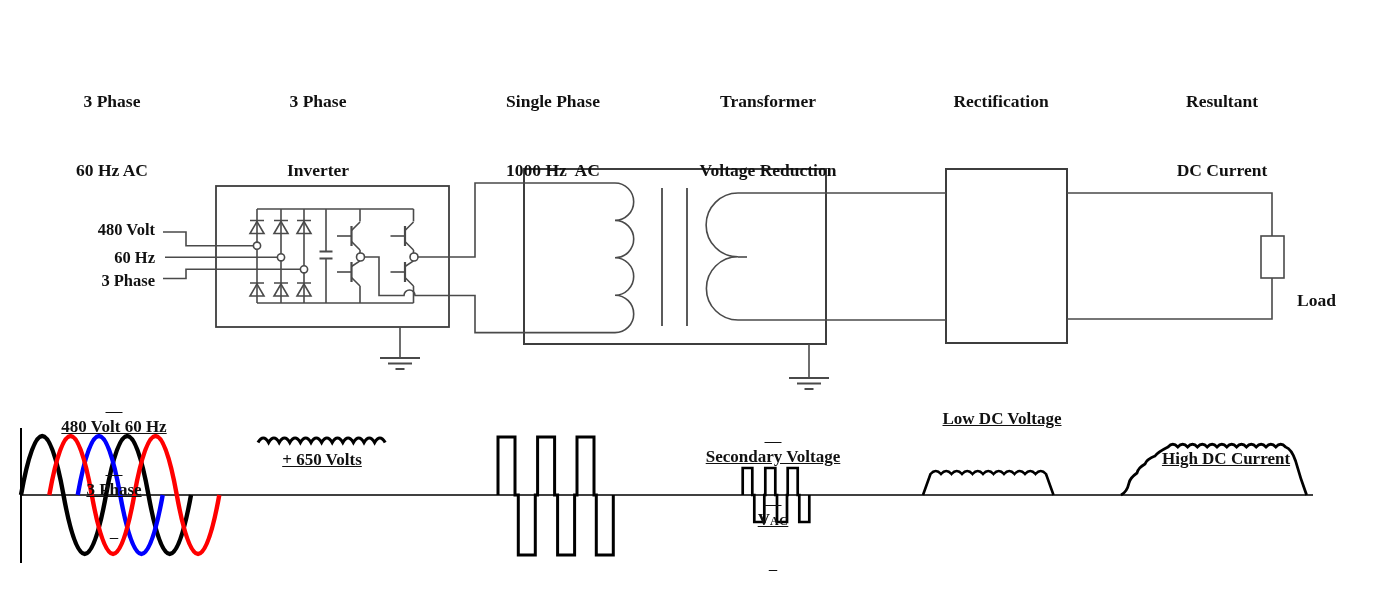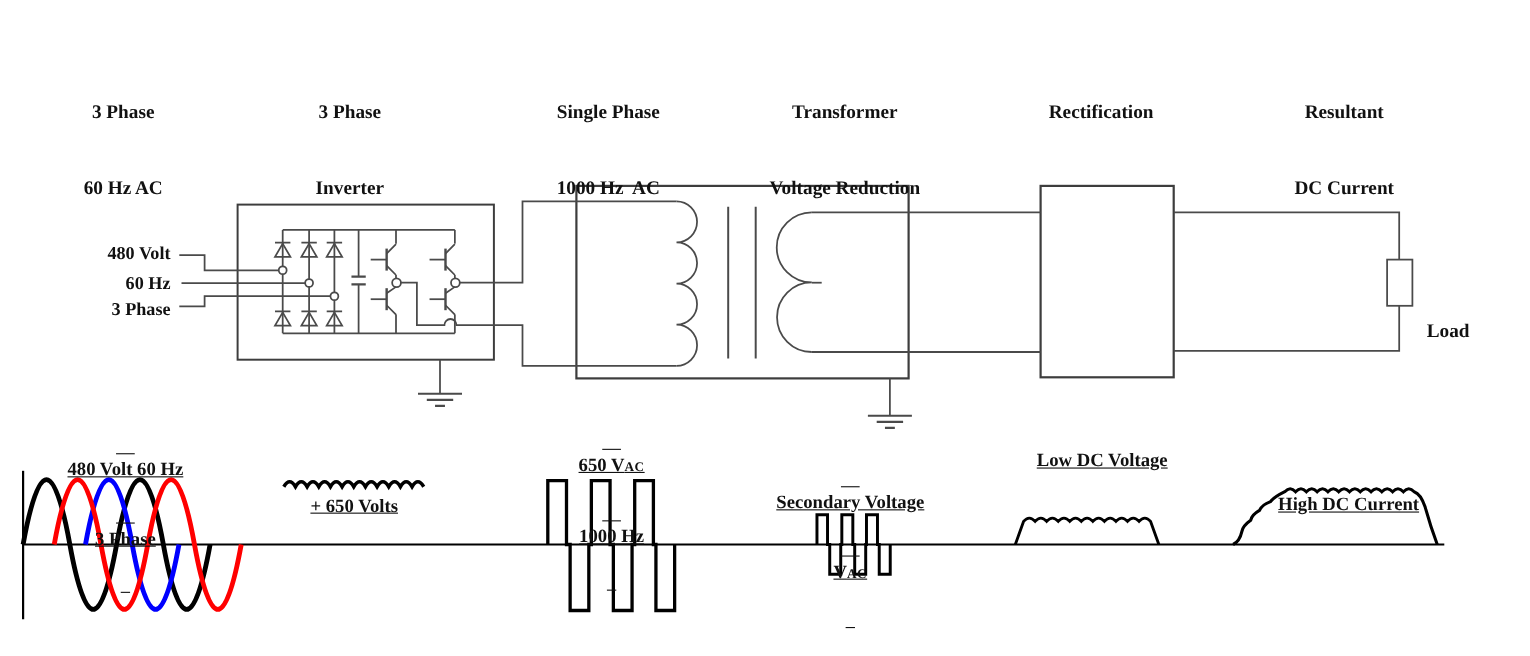--- a/index.html
+++ b/index.html
@@ -181,24 +181,20 @@
   <div class="in-lbl" style="left:35px; top:249px;">60 Hz</div>
   <div class="in-lbl" style="left:35px; top:272px;">3 Phase</div>
 
   <div class="load-lbl" style="left:1297px; top:246px;margin-top:44px;">Load</div>
 
   <div class="wlbl" style="left:114px; top:374px;">
     <div>480 Volt 60 Hz</div>
     <div>3 Phase</div>
   </div>
   <div class="wlbl" style="left:322px; top:449px;">+ 650 Volts</div>
-  <div class="wlbl" style="left:556px; top:370px;">
-    <div><span>650 V</span><span class="sub">AC</span></div>
-    <div>1000 Hz</div>
-  </div>
   <div class="wlbl" style="left:773px; top:404px;">
     <div>Secondary Voltage</div>
     <div><span>V</span><span class="sub">AC</span></div>
   </div>
   <div class="wlbl" style="left:1002px; top:408px;">Low DC Voltage</div>
   <div class="wlbl" style="left:1226px; top:408px;margin-top:40px;">High DC Current</div>
 
 </div>
 
 </body></html>

